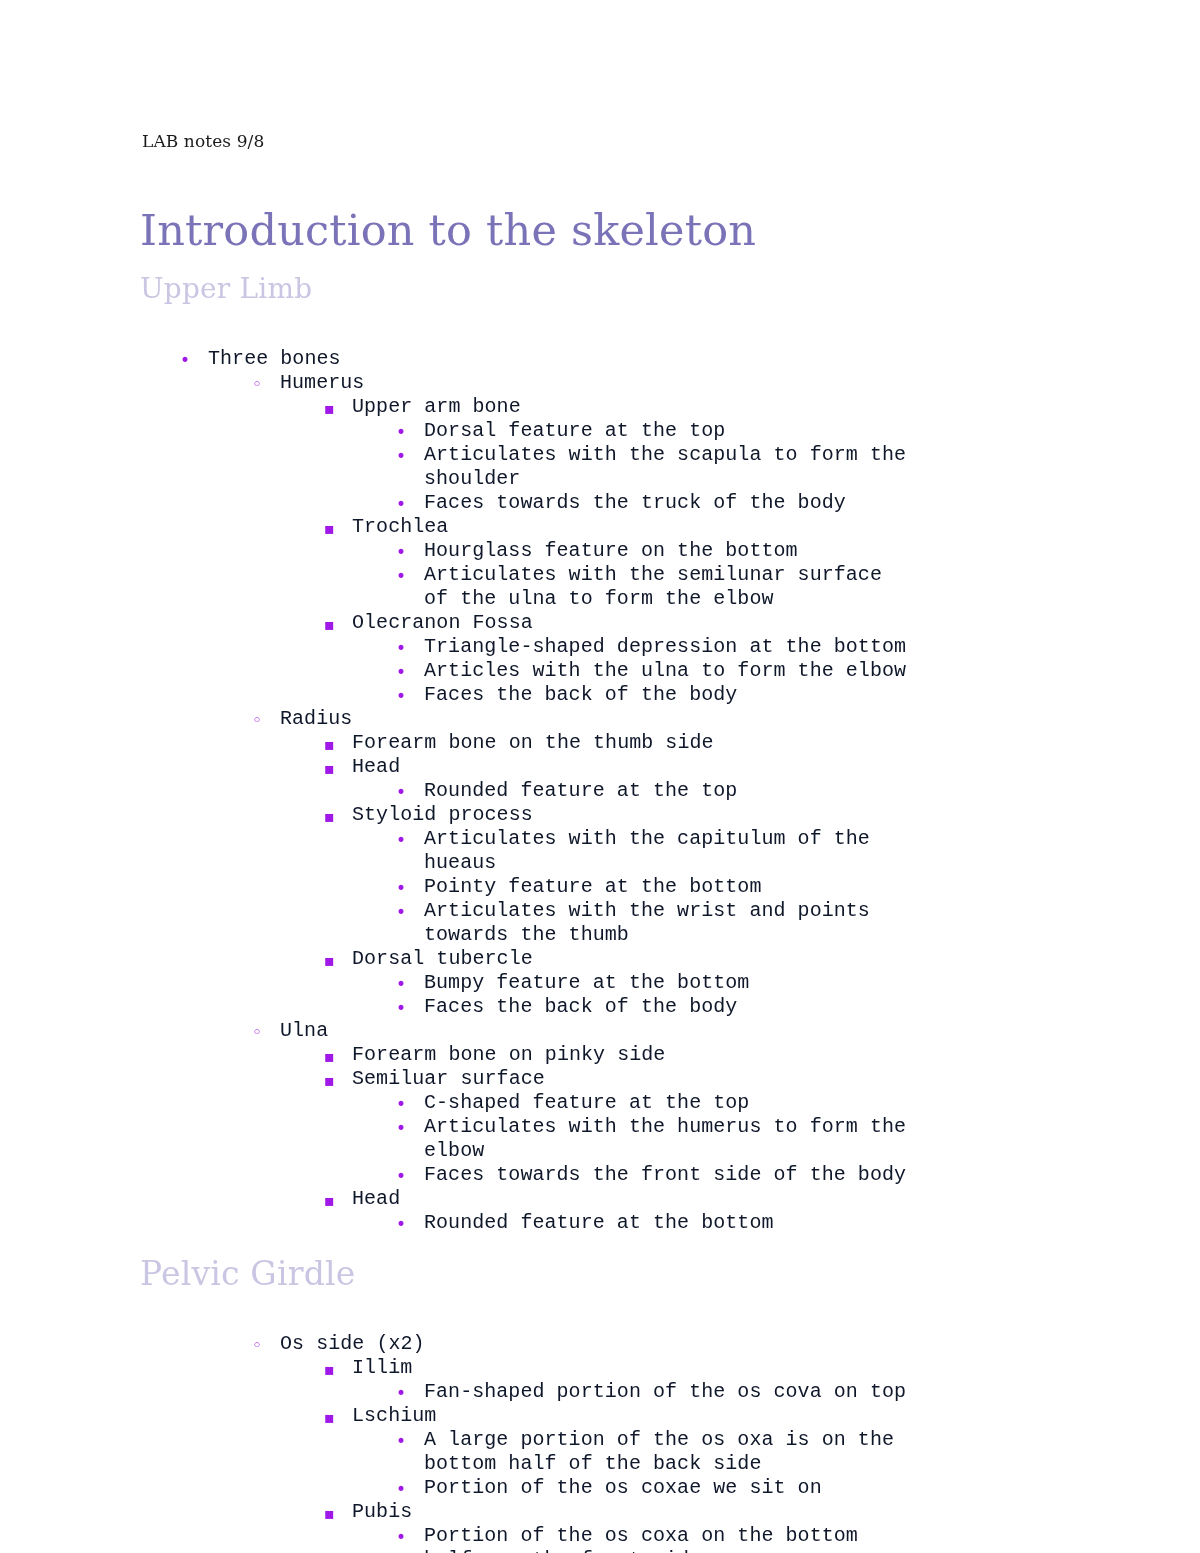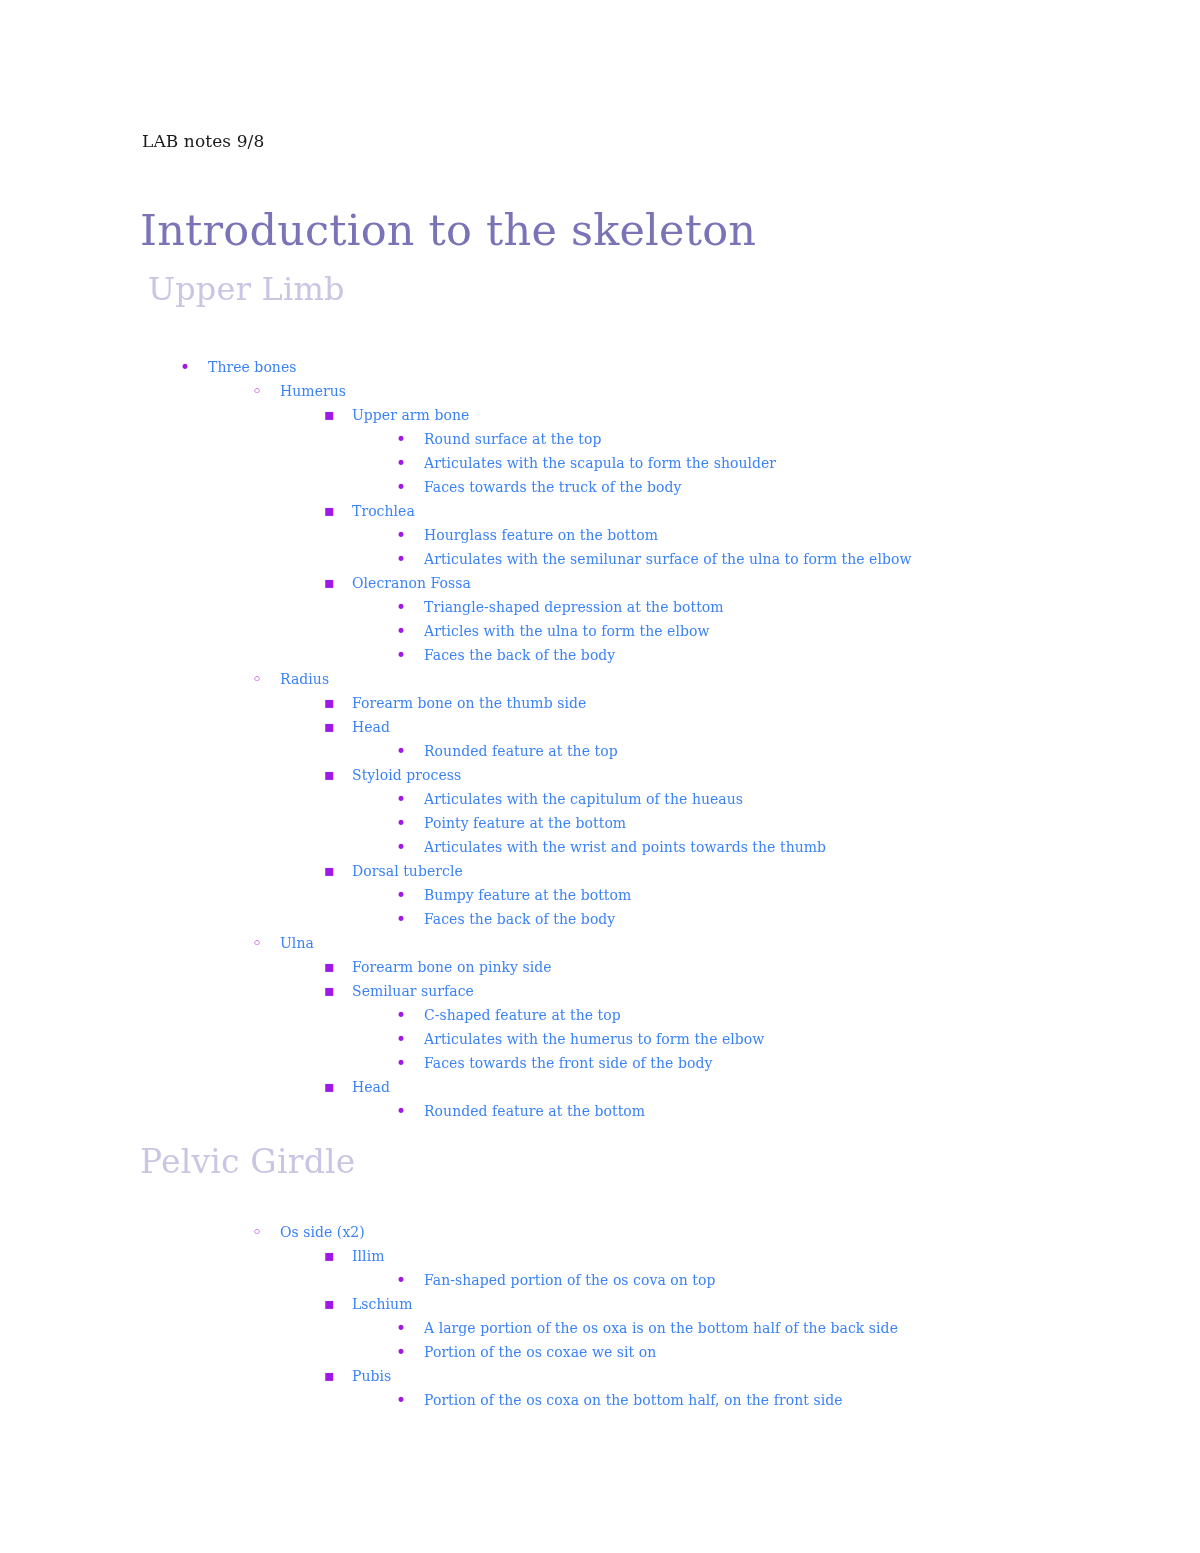--- a/index.html
+++ b/index.html
@@ -38,50 +38,51 @@
     font-family: "DejaVu Serif", "Liberation Serif", serif;
     font-size: 43px;
     line-height: 52px;
     font-weight: 400;
     color: #7b73b8;
     margin: 0 0 12px 0;
     letter-spacing: 0.2px;
   }
   h2.doc-subtitle {
     font-family: "DejaVu Serif", "Liberation Serif", serif;
-    font-size: 32px;
+    font-size: 28px;
     line-height: 42px;
     font-weight: 400;
     color: #c9c6e3;
-    margin: 8px;
+    margin: 0;
     letter-spacing: 0.2px;
   }
   h2.section-heading {
     font-family: "DejaVu Serif", "Liberation Serif", serif;
     font-size: 33px;
     line-height: 42px;
     font-weight: 400;
     color: #c9c6e3;
     margin: 0;
     letter-spacing: 0.2px;
   }
 
   .gap-after-heading { height: 37px; }
   .gap-before-section { height: 18px; }
 
   
   .outline { margin: 0; padding: 0; }
 
   .li {
     position: relative;
-    font-size: 14px;
+    font-size: 20px;
     line-height: 24px;
-    color: #3b82f6;
+    color: #0f172a;
     letter-spacing: 0.05px;
     white-space: pre-wrap;
+    font-family: Liberation Mono, monospace;
   }
 
   
   .lvl1 { padding-left: 68px; }
   .lvl2 { padding-left: 140px; }
   .lvl3 { padding-left: 212px; }
   .lvl4 { padding-left: 284px; }
 
   .li .bullet {
     position: absolute;
@@ -115,21 +116,21 @@
   <h1 class="doc-title">Introduction to the skeleton</h1>
 
   <h2 class="doc-subtitle">Upper Limb</h2>
 
   <div class="gap-after-heading"></div>
 
   <div class="outline" id="outline-upper-limb">
       <div class="li lvl1"><span class="bullet disc"></span><span class="txt">Three bones</span></div>
       <div class="li lvl2"><span class="bullet circle"></span><span class="txt">Humerus</span></div>
       <div class="li lvl3"><span class="bullet square"></span><span class="txt">Upper arm bone</span></div>
-      <div class="li lvl4"><span class="bullet disc"></span><span class="txt">Round surface at the top</span></div>
+      <div class="li lvl4"><span class="bullet disc"></span><span class="txt">Dorsal feature at the top</span></div>
       <div class="li lvl4"><span class="bullet disc"></span><span class="txt">Articulates with the scapula to form the shoulder</span></div>
       <div class="li lvl4"><span class="bullet disc"></span><span class="txt">Faces towards the truck of the body</span></div>
       <div class="li lvl3"><span class="bullet square"></span><span class="txt">Trochlea</span></div>
       <div class="li lvl4"><span class="bullet disc"></span><span class="txt">Hourglass feature on the bottom</span></div>
       <div class="li lvl4"><span class="bullet disc"></span><span class="txt">Articulates with the semilunar surface of the ulna to form the elbow</span></div>
       <div class="li lvl3"><span class="bullet square"></span><span class="txt">Olecranon Fossa</span></div>
       <div class="li lvl4"><span class="bullet disc"></span><span class="txt">Triangle-shaped depression at the bottom</span></div>
       <div class="li lvl4"><span class="bullet disc"></span><span class="txt">Articles with the ulna to form the elbow</span></div>
       <div class="li lvl4"><span class="bullet disc"></span><span class="txt">Faces the back of the body</span></div>
       <div class="li lvl2"><span class="bullet circle"></span><span class="txt">Radius</span></div>

